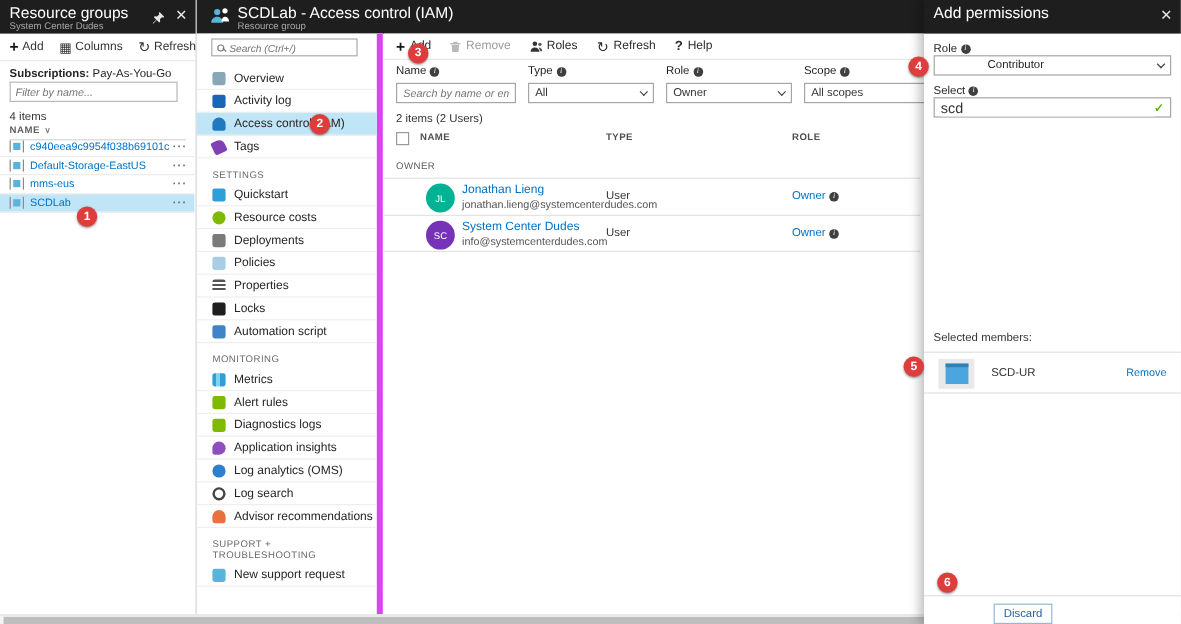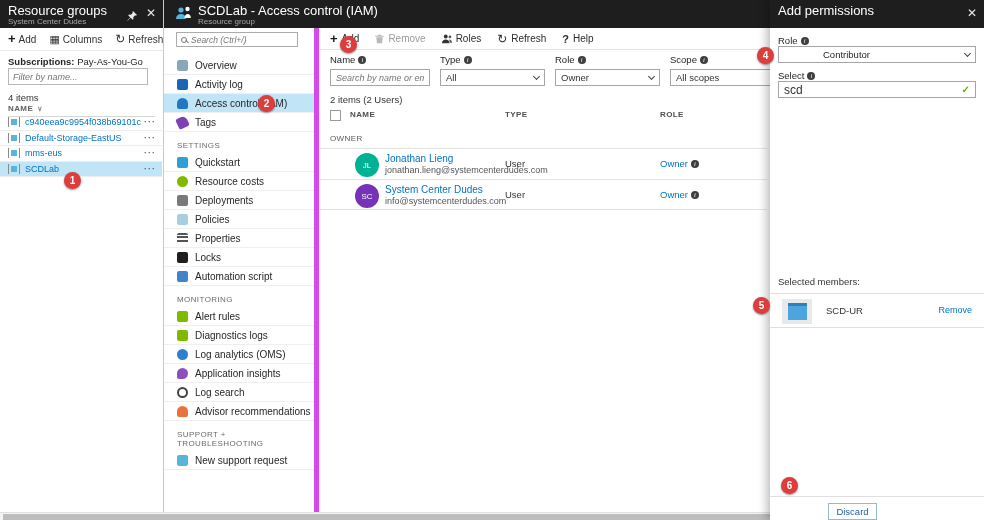--- a/index.html
+++ b/index.html
@@ -284,39 +284,43 @@
           </div>
 
           <div class="mitem" data-name="menu-item">
             <span class="mi" data-name="automation-script-icon"></span>
             <span>Automation script</span>
           </div>
         </div>
       <div class="sect" data-name="menu-section-label">MONITORING</div>
       <div>
 
+          <div class="mitem" data-name="menu-item">
+            <span class="mi" data-name="metrics-icon"></span>
+            <span>Metrics</span>
+          </div>
 
           <div class="mitem" data-name="menu-item">
             <span class="mi" data-name="alert-rules-icon"></span>
             <span>Alert rules</span>
           </div>
 
           <div class="mitem" data-name="menu-item">
             <span class="mi" data-name="diagnostics-logs-icon"></span>
             <span>Diagnostics logs</span>
           </div>
 
           <div class="mitem" data-name="menu-item">
+            <span class="mi" data-name="application-insights-icon"></span>
+            <span>Application insights</span>
+          </div>
+
+          <div class="mitem" data-name="menu-item">
             <span class="mi" data-name="log-analytics-icon"></span>
             <span>Log analytics (OMS)</span>
-          </div>
-
-          <div class="mitem" data-name="menu-item">
-            <span class="mi" data-name="application-insights-icon"></span>
-            <span>Application insights</span>
           </div>
 
           <div class="mitem" data-name="menu-item">
             <span class="mi" data-name="log-search-icon"></span>
             <span>Log search</span>
           </div>
 
           <div class="mitem" data-name="menu-item">
             <span class="mi" data-name="advisor-icon"></span>
             <span>Advisor recommendations</span>

